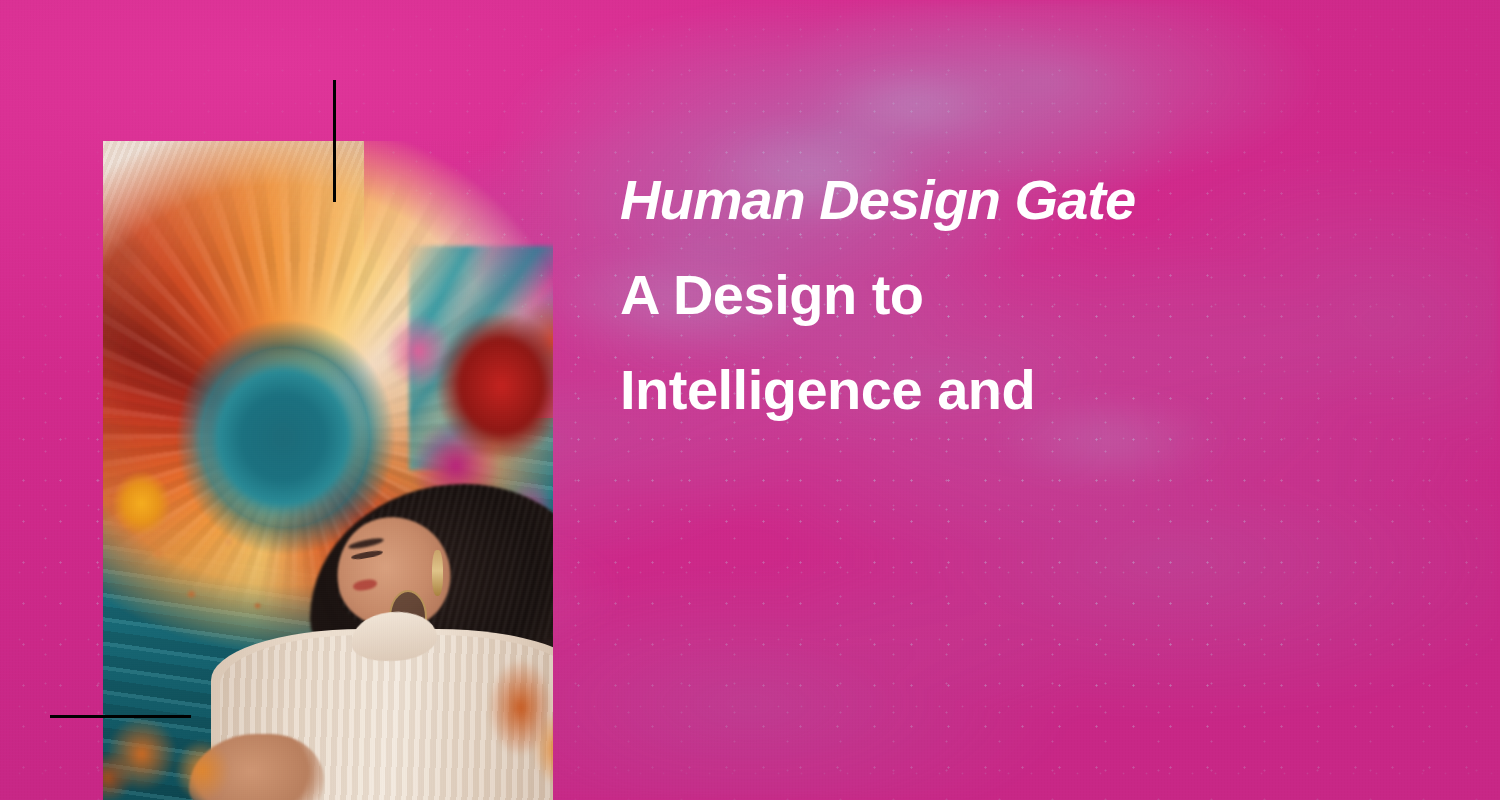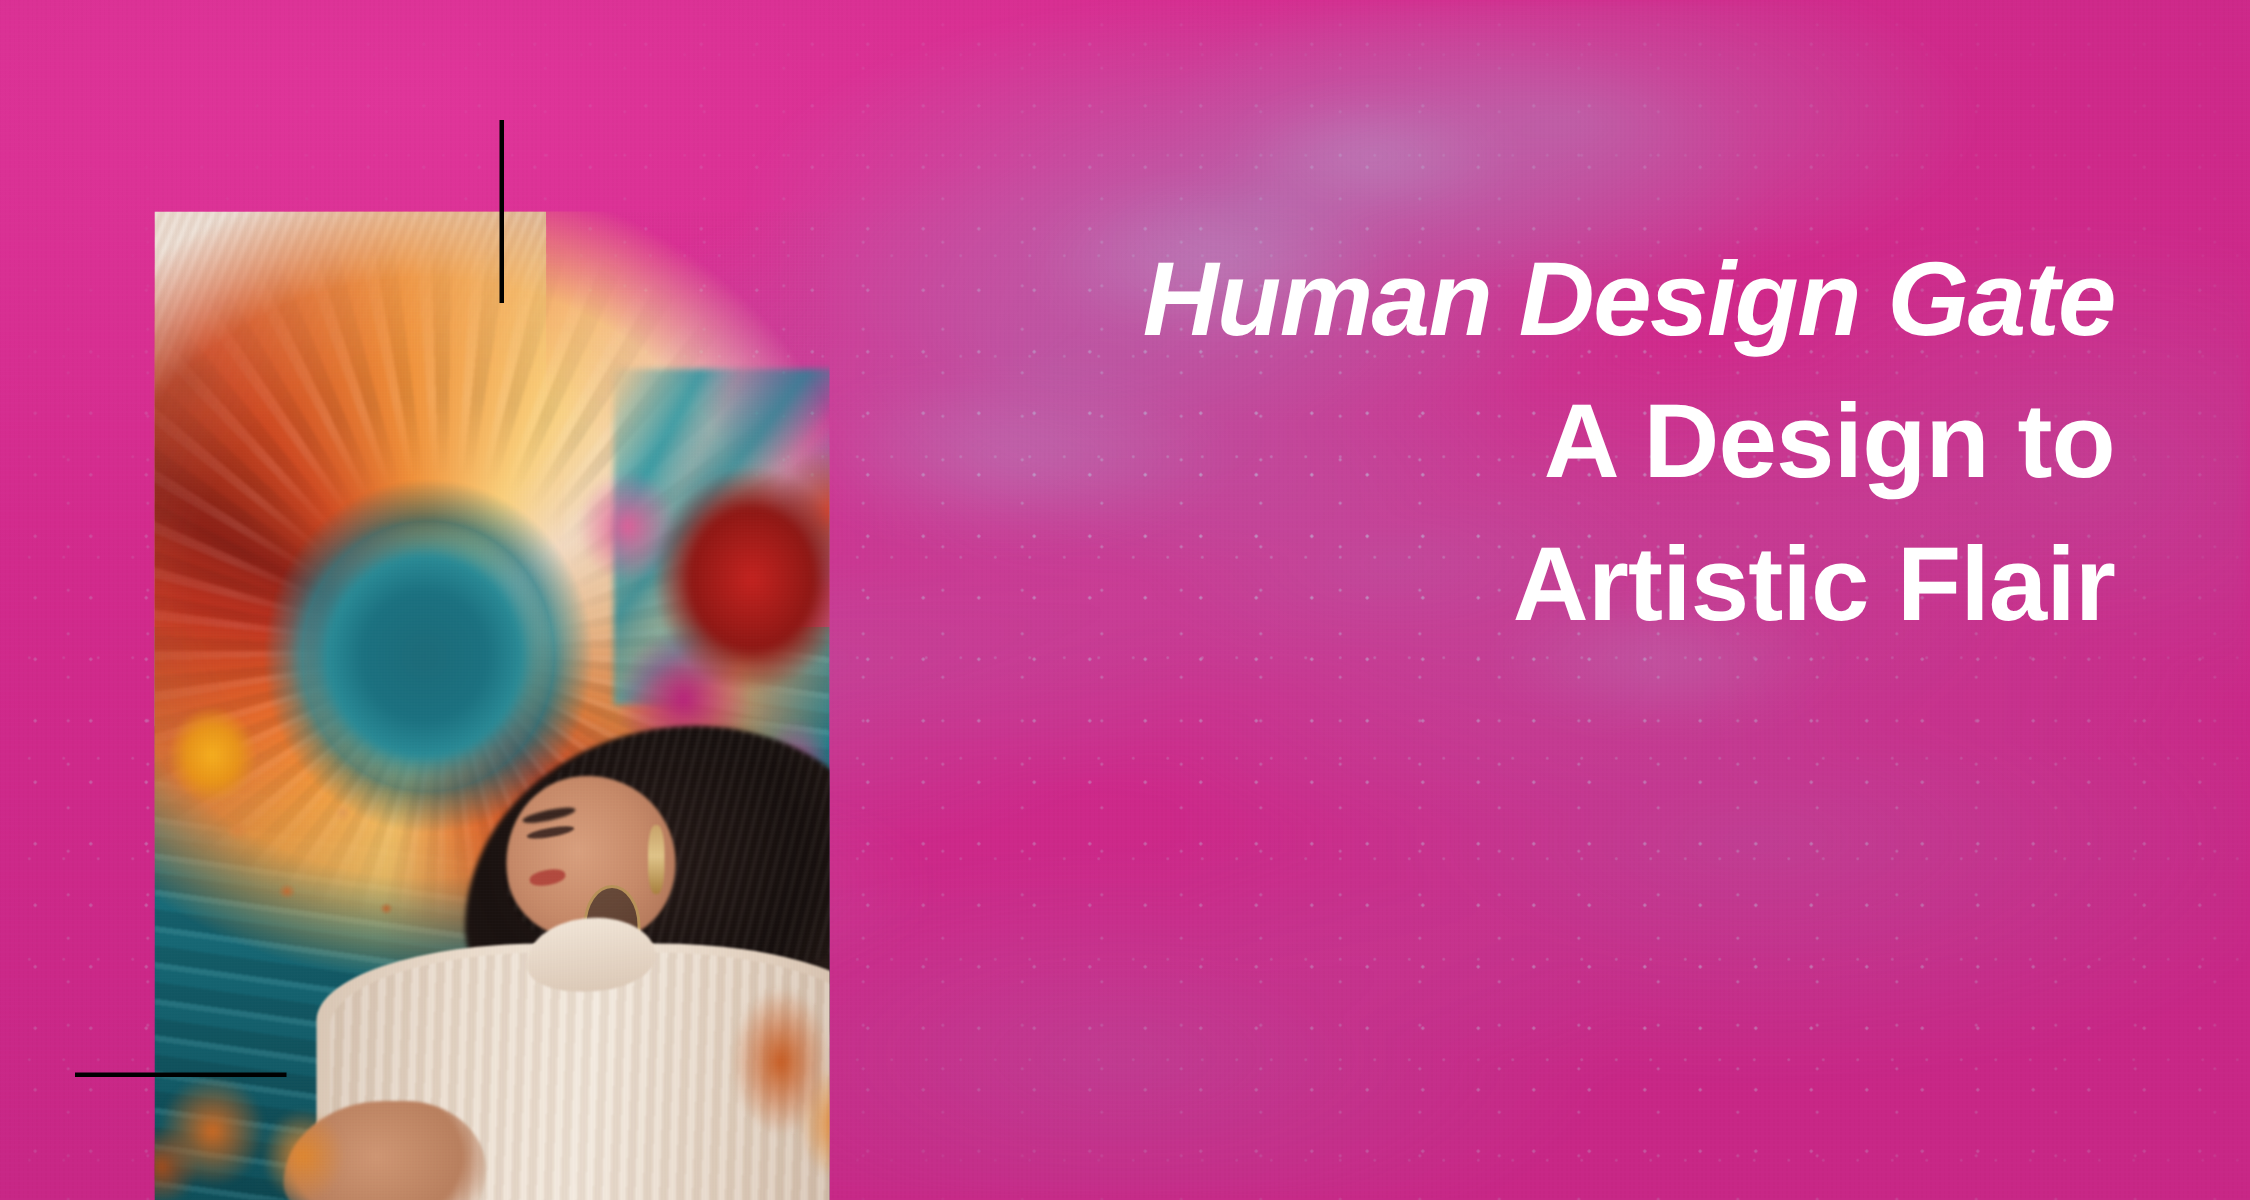--- a/index.html
+++ b/index.html
@@ -341,26 +341,25 @@
   
   .headline {
     position: absolute;
     left: 620px;
     top: 152px;
     width: 790px;
     color: #ffffff;
   }
   .headline-line {
     display: block;
-    font-size: 70px;
+    font-size: 56px;
     line-height: 95px;
     font-weight: 700;
     letter-spacing: -0.5px;
     white-space: nowrap;
-    text-align: right;
   }
   .headline-line.em {
     font-style: italic;
     font-weight: 800;
     letter-spacing: -1px;
   }
 </style>
 </head>
 <body>
 
@@ -406,16 +405,16 @@
       <div class="p-photo-grain"></div>
     </div>
   </div>
 
   <div class="rule-vertical"></div>
   <div class="rule-horizontal"></div>
 
   <div class="headline">
     <span class="headline-line em">Human Design Gate</span>
     <span class="headline-line">A Design to</span>
-    <span class="headline-line">Artistic Flair</span>
+    <span class="headline-line">Intelligence and</span>
   </div>
 
 </div>
 
 </body></html>

